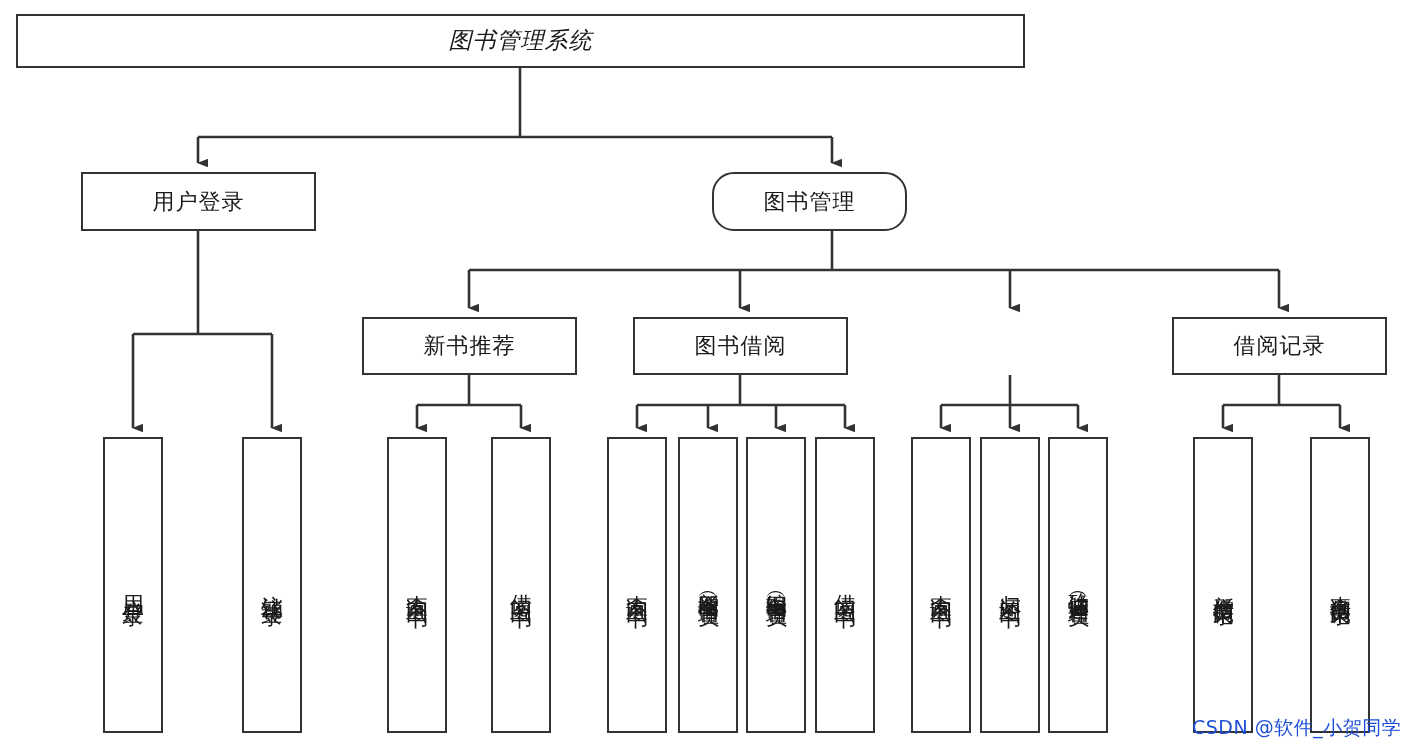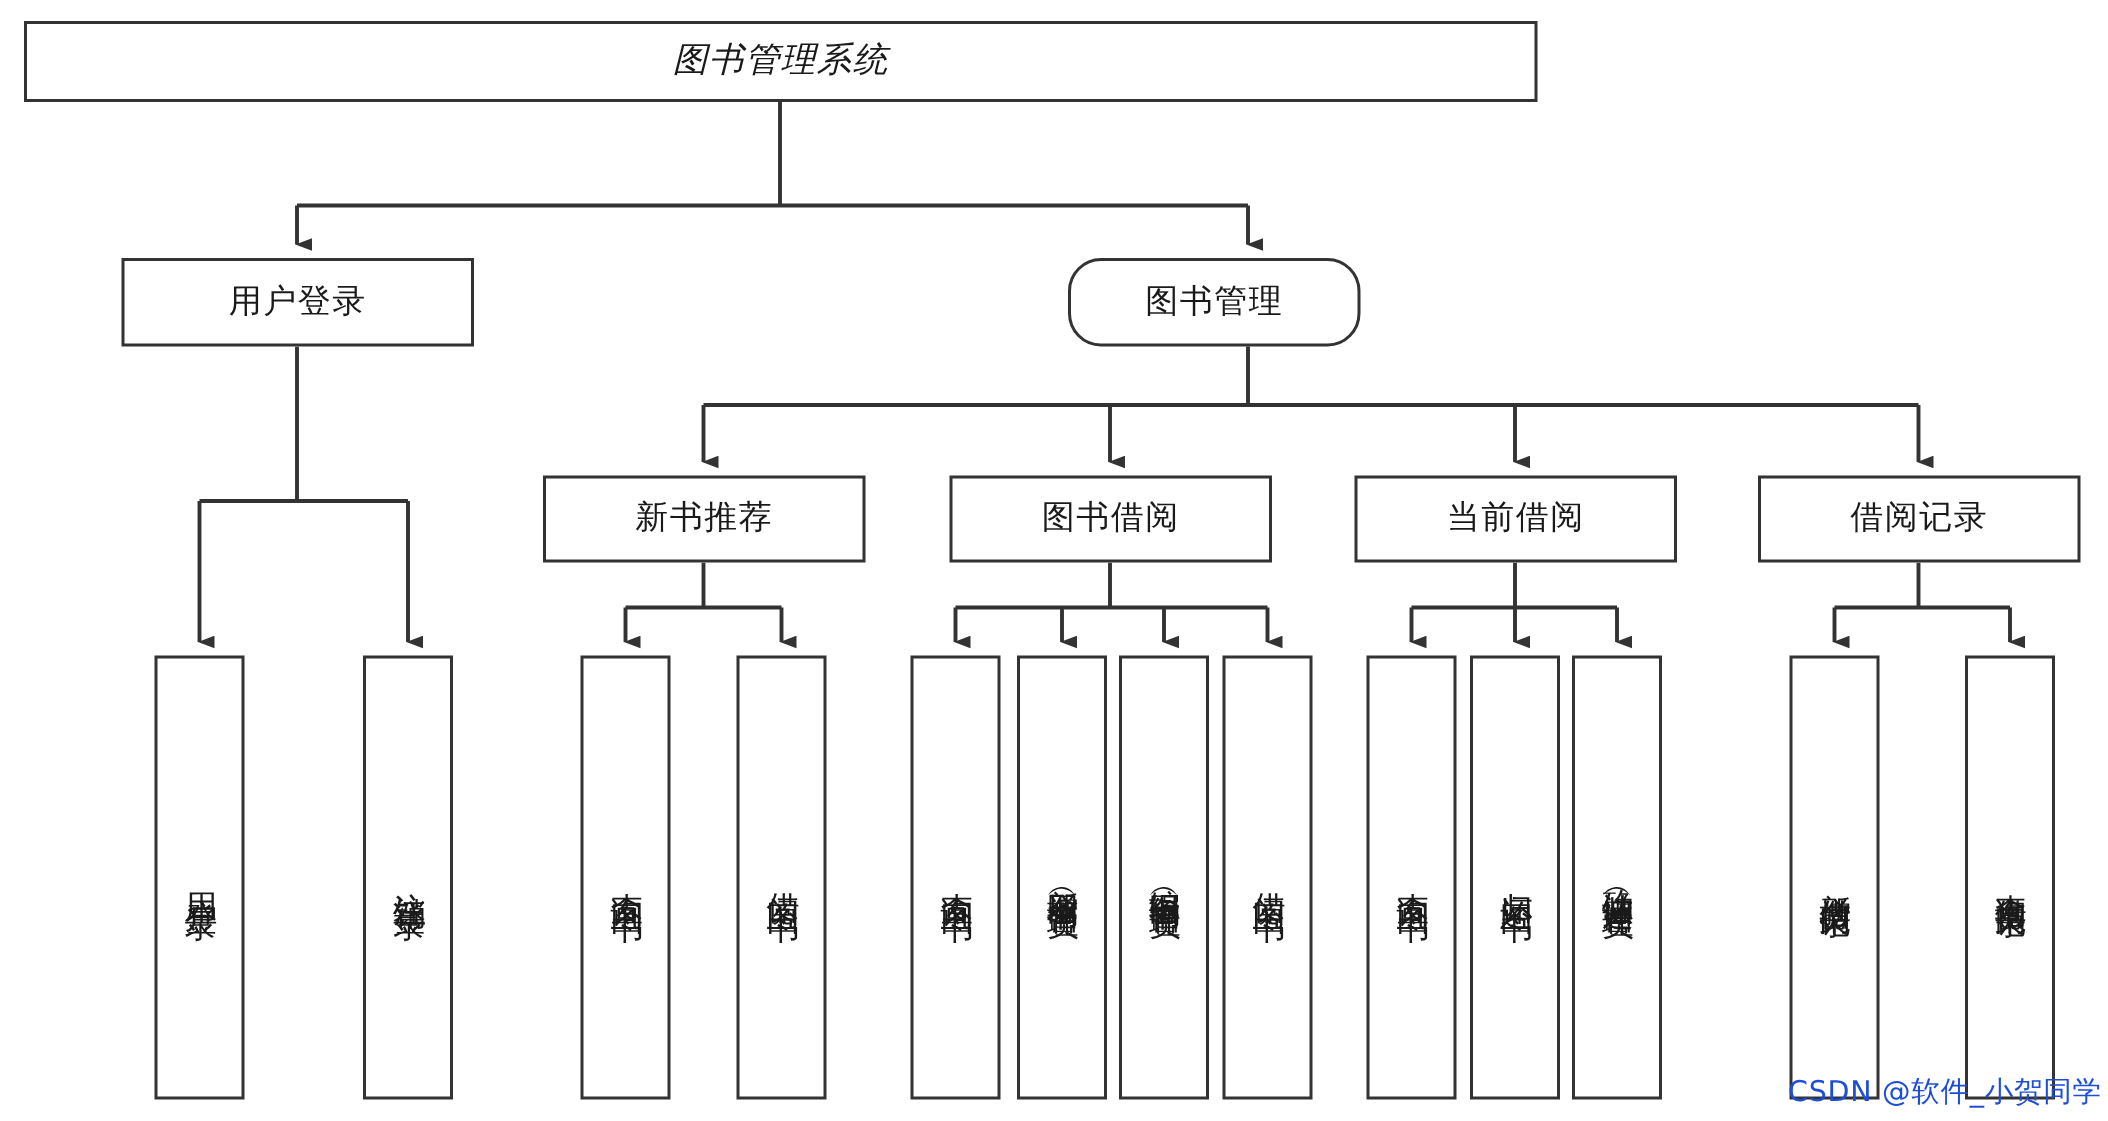--- a/index.html
+++ b/index.html
@@ -145,23 +145,20 @@
   <div class="node horiz" style="left:712px; top:172px; width:195px; height:59px;border-radius:22px;">
     <span class="lbl">图书管理</span>
   </div>
 
   <div class="node horiz" style="left:362px; top:317px; width:215px; height:58px;">
     <span class="lbl">新书推荐</span>
   </div>
   <div class="node horiz" style="left:633px; top:317px; width:215px; height:58px;">
     <span class="lbl">图书借阅</span>
   </div>
-  <div class="node horiz" style="left:903px; top:317px; width:215px; height:58px;">
-    <span class="lbl">当前借阅</span>
-  </div>
   <div class="node horiz" style="left:1172px; top:317px; width:215px; height:58px;">
     <span class="lbl">借阅记录</span>
   </div>
 
   <div class="node vert" style="left:103px; top:437px; width:60px; height:296px;">
     <span class="lbl">用户登录</span>
   </div>
   <div class="node vert" style="left:242px; top:437px; width:60px; height:296px;">
     <span class="lbl">注销登录</span>
   </div>

